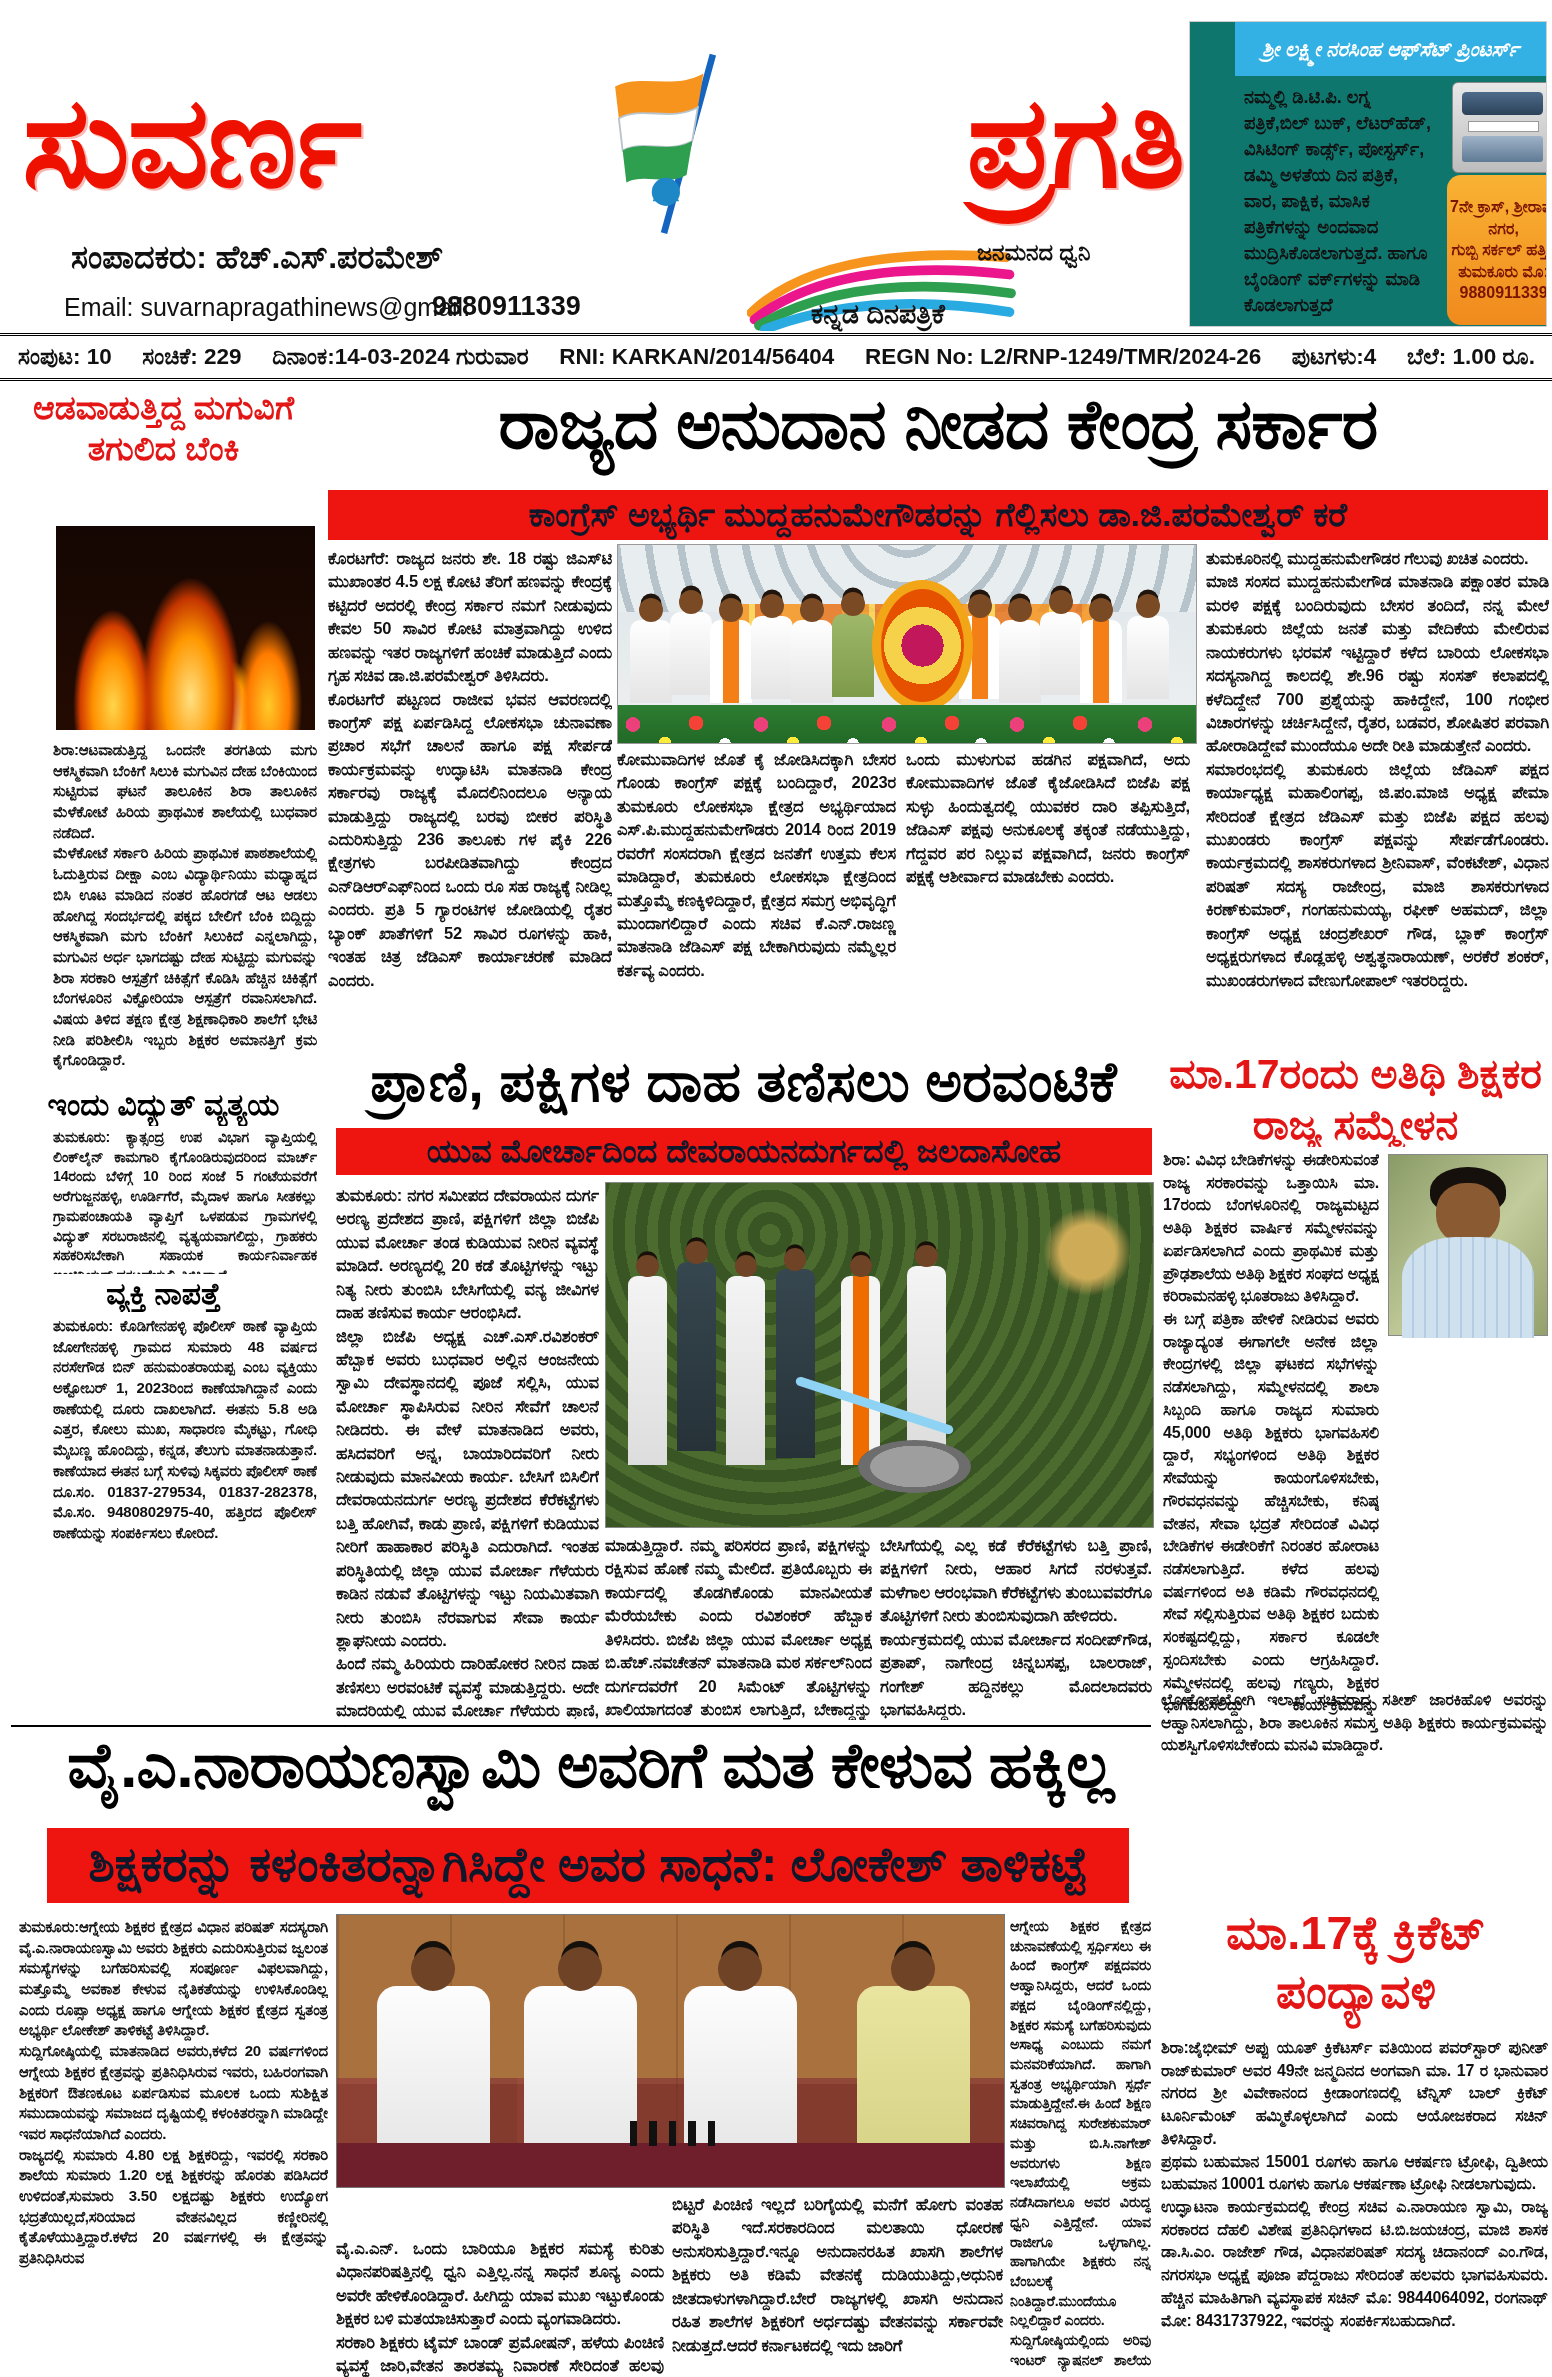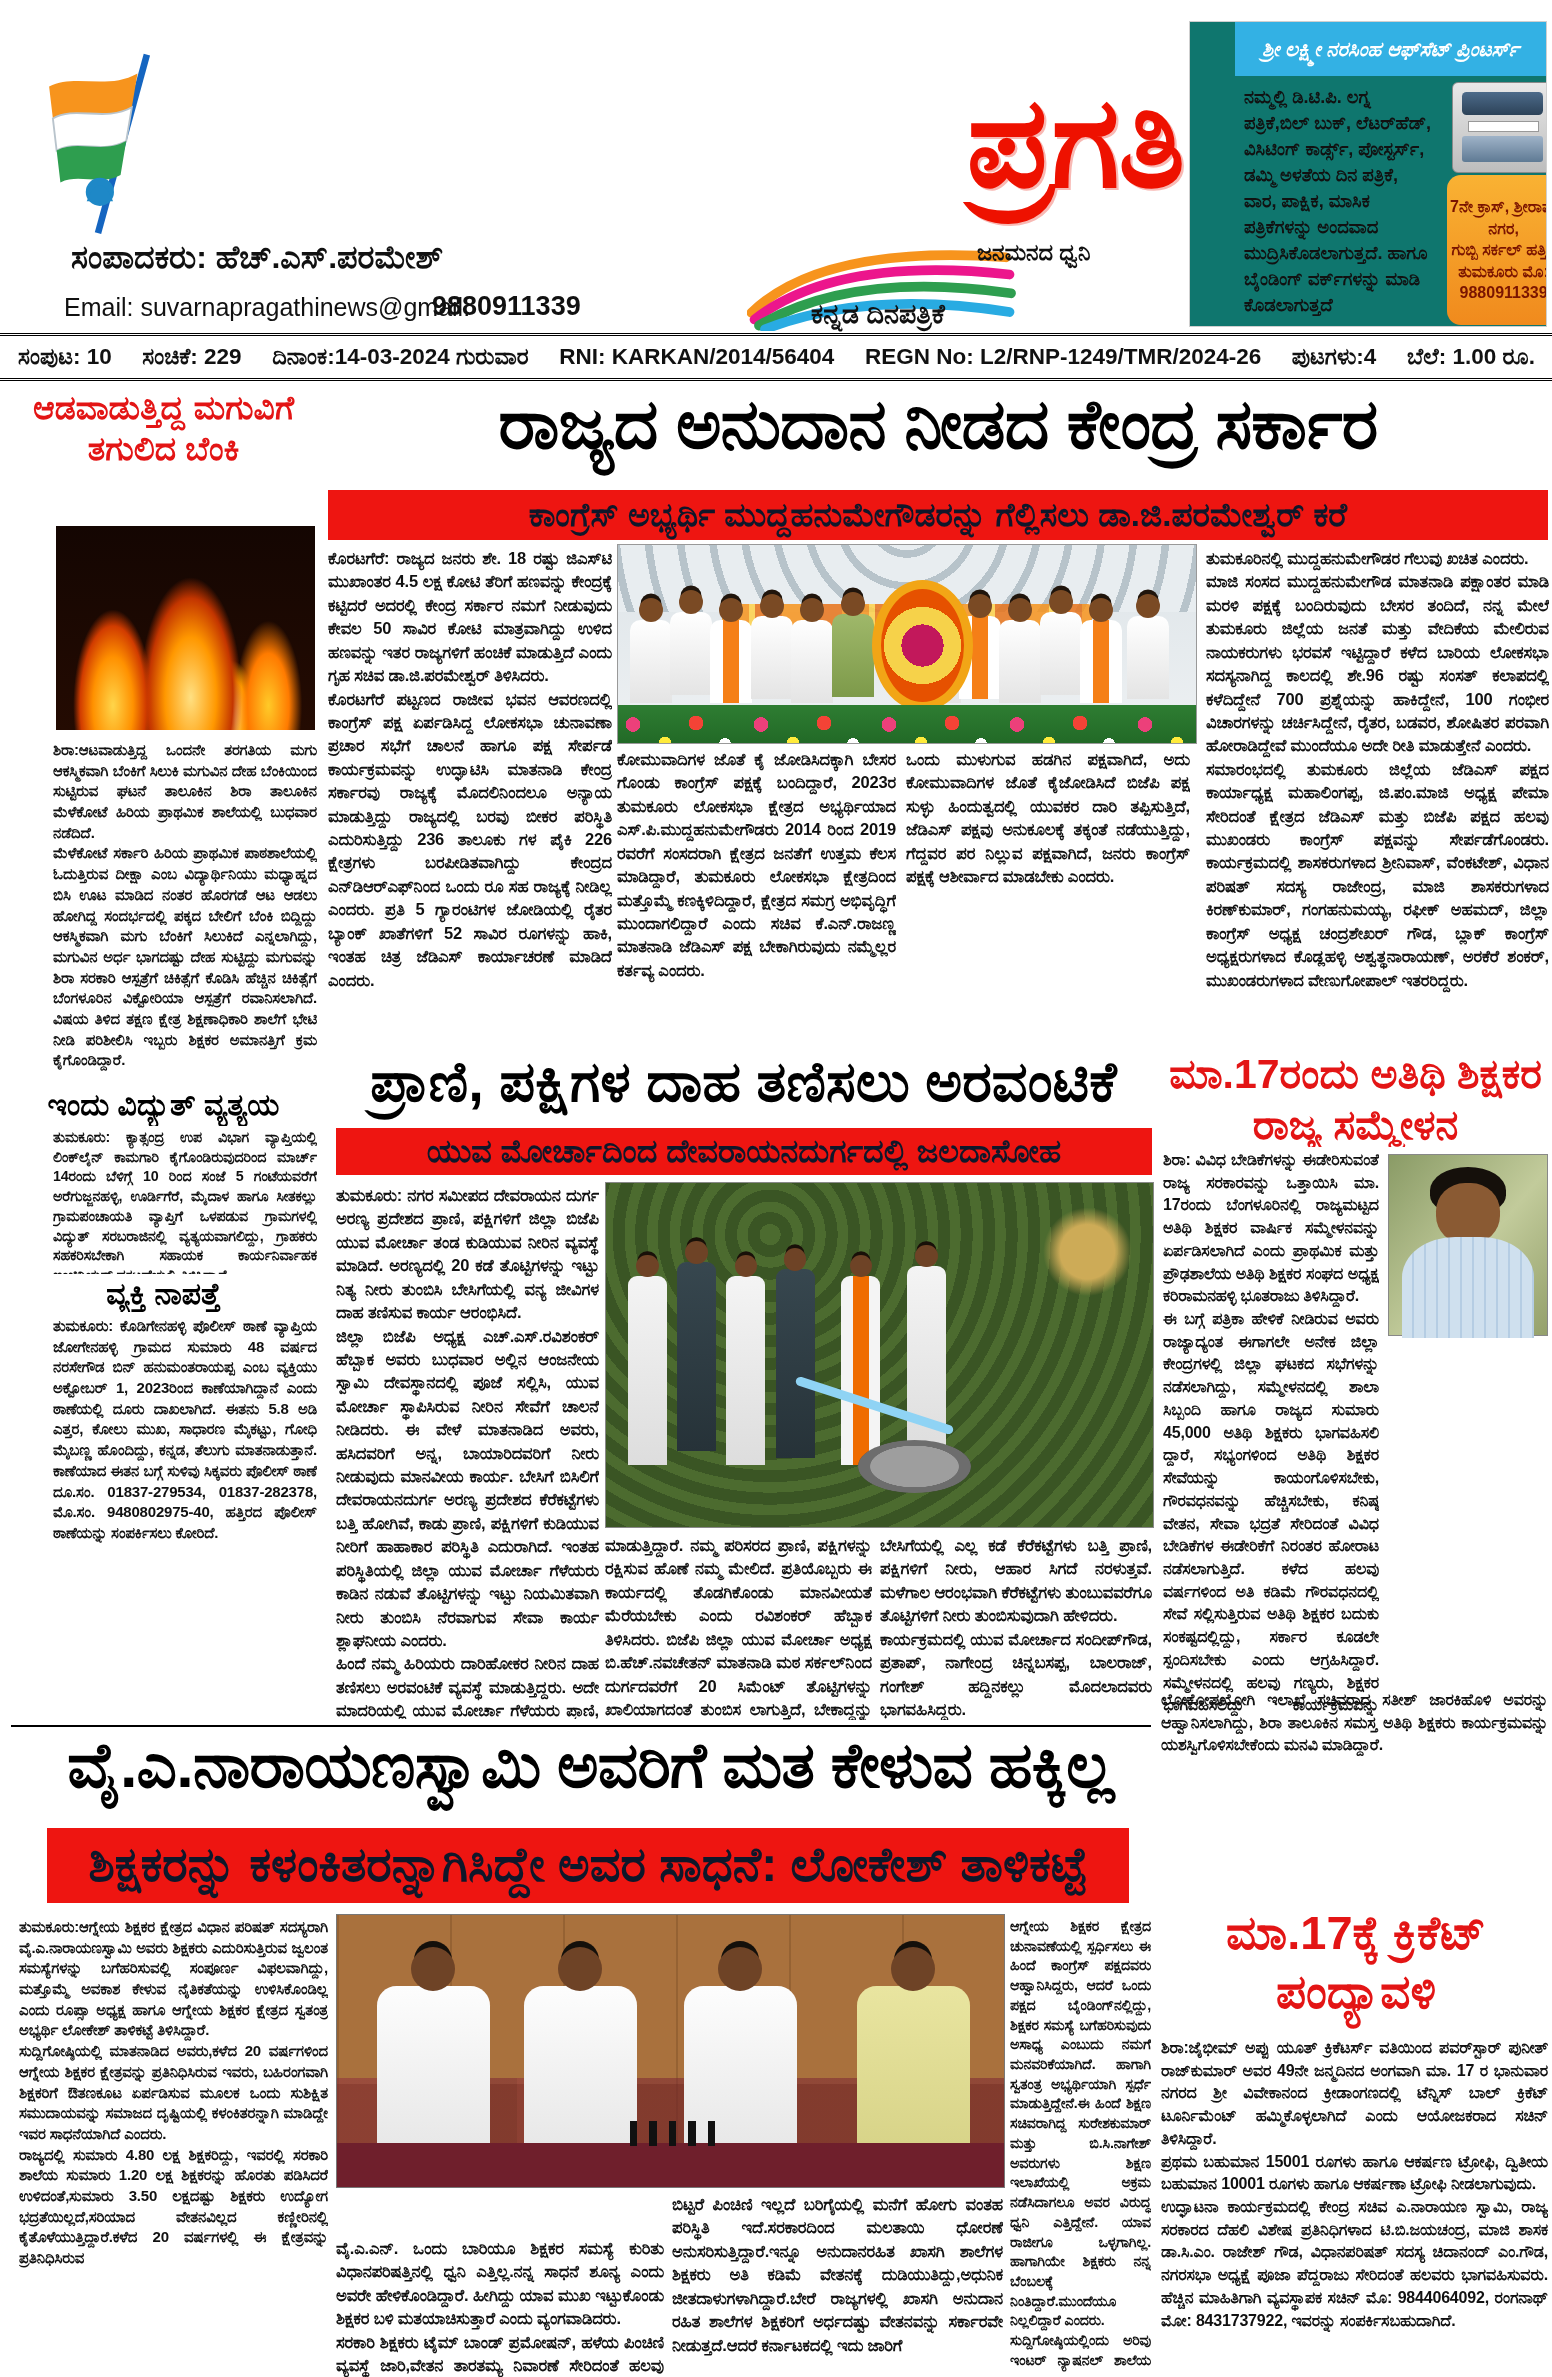--- a/index.html
+++ b/index.html
@@ -93,20 +93,21 @@
      background:repeating-linear-gradient(90deg,#111 0 7.5px,rgba(0,0,0,0) 7.5px 19.5px);}
   .guest-portrait{float:right;width:158px;height:180px;margin:4.5px 0 6px 9px;position:relative;
      border:0.8px solid #888;}
 </style>
 </head>
 <body>
 
 <div class="page">
 
   <div class="abs" style="left:22.5px;top:34px;width:1161px;height:218px;display:flex;align-items:center;justify-content:space-between;">
+    <span class="masthead-title" style="font-size:126px;">ಸುವರ್ಣ</span>
     <span style="width:150px;height:188px;display:inline-block;">
       <svg viewBox="0 0 140 200" width="150" height="188">
         <path d="M122 6 L70 196" stroke="#1565c0" stroke-width="7" fill="none"></path>
         <path d="M18 40 C45 26, 80 44, 112 26 L106 62 C78 78, 45 60, 22 74 Z" fill="#f7941d"></path>
         <path d="M22 74 C45 60, 78 78, 106 62 L100 98 C75 112, 48 96, 26 108 Z" fill="#ffffff" stroke="#b9c4cc" stroke-width="2"></path>
         <path d="M26 108 C48 96, 75 112, 100 98 L94 134 C72 146, 50 132, 30 142 Z" fill="#2e9e4f"></path>
         <circle cx="72" cy="152" r="15" fill="#1e88c7"></circle>
         <path d="M58 162 q14 -34 28 0 z" fill="#1e88c7"></path>
       </svg>
     </span>

